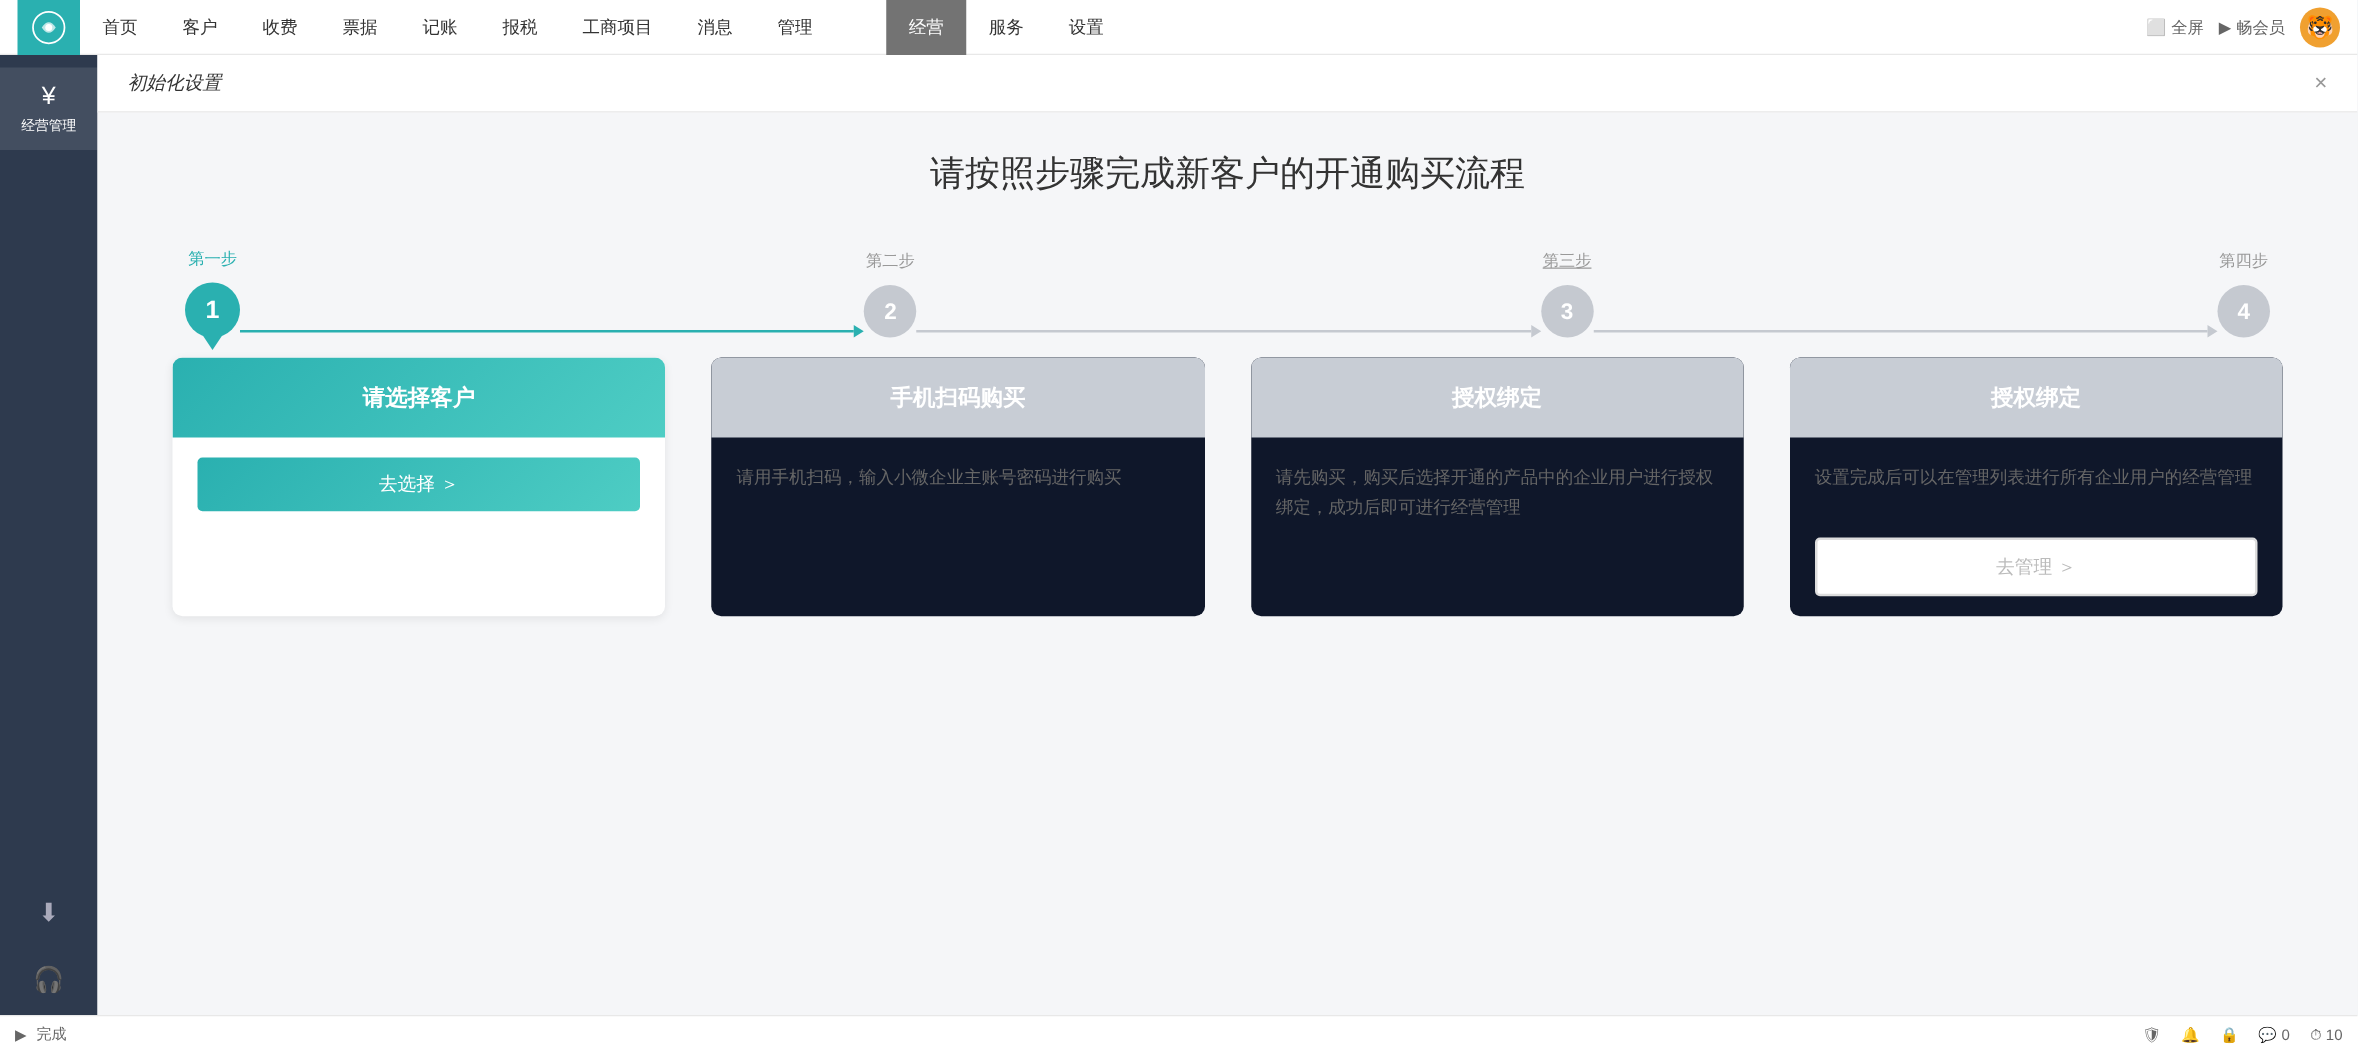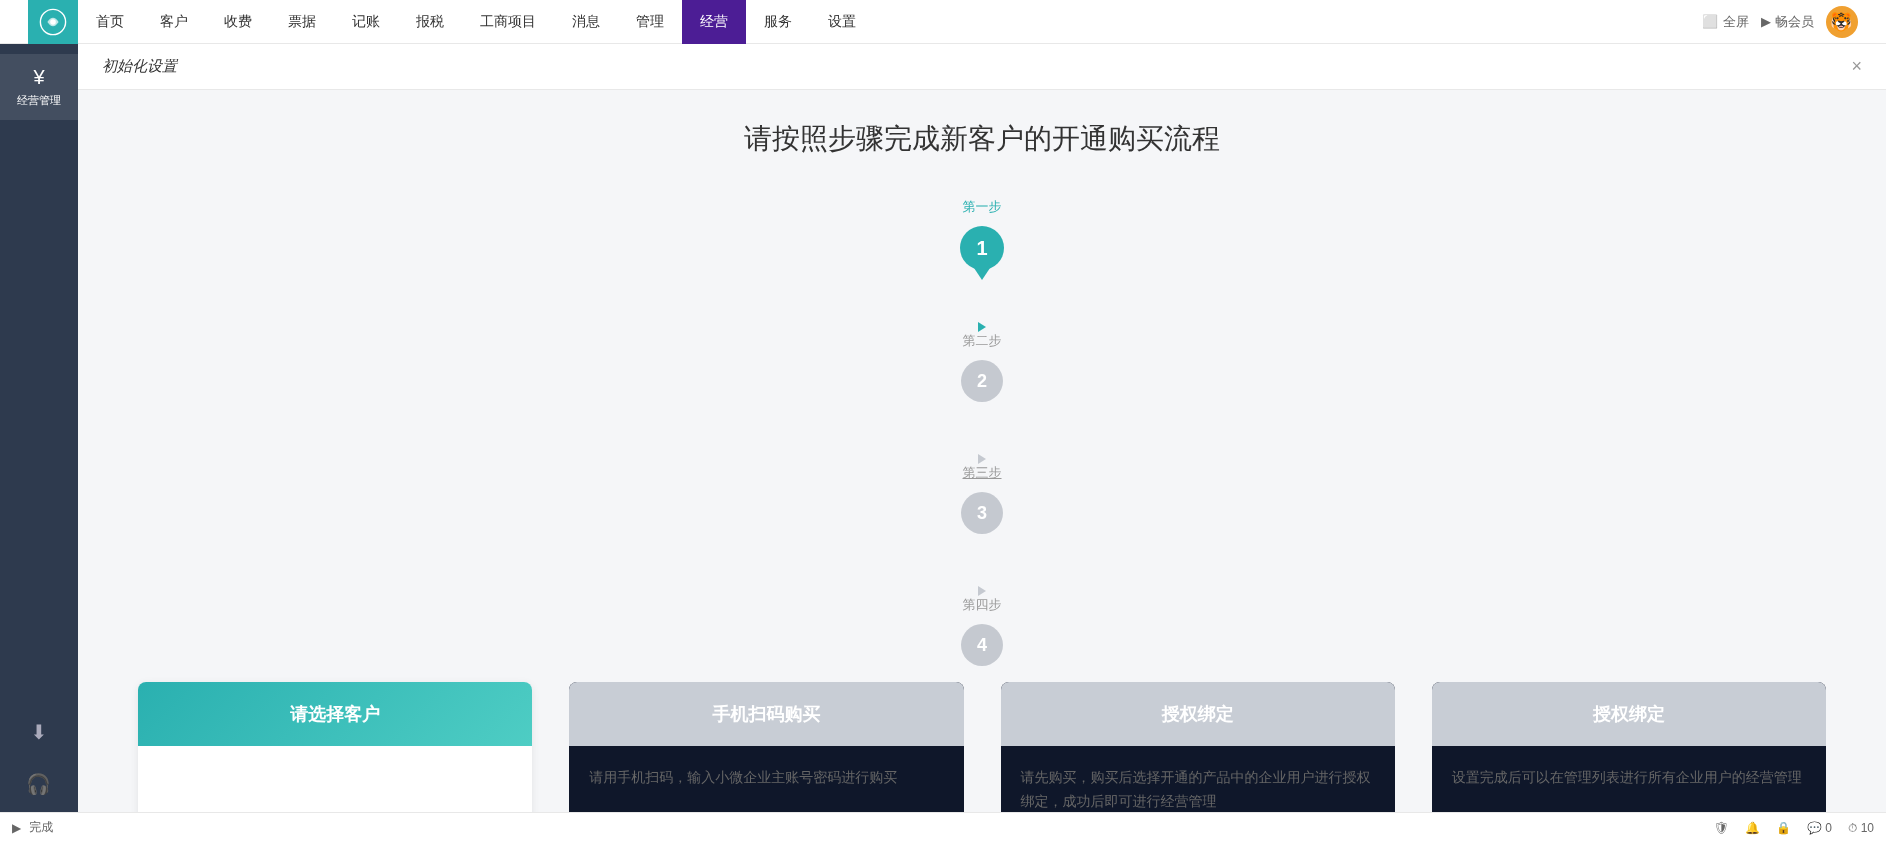--- a/index.html
+++ b/index.html
@@ -3,34 +3,34 @@
   <meta charset="utf-8">
   <style>
     * { box-sizing: border-box; margin: 0; padding: 0; }
     body { font-family: 'Microsoft YaHei', SimHei, sans-serif; background: #f0f2f5; width: 1886px; height: 842px; overflow: hidden; }
 
     
     .top-nav {
       display: flex; align-items: center;
       height: 44px; background: #fff;
       border-bottom: 1px solid #e8e8e8;
-      padding: 0 28px;
+      padding: 0 14px;
     }
     .logo {
       width: 50px; height: 44px; display: flex; align-items: center; justify-content: center;
       background: #2ab0b0; flex-shrink: 0;
     }
     .logo svg { width: 28px; height: 28px; }
     .nav-items { display: flex; align-items: center; flex: 1; }
     .nav-item {
       padding: 0 18px; height: 44px; display: flex; align-items: center;
       font-size: 14px; color: #333; cursor: pointer; white-space: nowrap;
     }
     .nav-item.active {
-      background: #4c1d95; color: #fff;
+      background: #737373; color: #fff; margin-left: 41px;
     }
     .nav-right { display: flex; align-items: center; gap: 12px; margin-left: auto; }
     .nav-right-item { font-size: 13px; color: #666; cursor: pointer; display: flex; align-items: center; gap: 4px; }
     .avatar { width: 32px; height: 32px; border-radius: 50%; background: #f0a030; display: flex; align-items: center; justify-content: center; overflow: hidden; }
 
     
     .sidebar {
       position: absolute; left: 0; top: 44px; width: 78px; bottom: 30px;
       background: #2e3a4e; display: flex; flex-direction: column; align-items: center;
       padding-top: 10px;
@@ -87,21 +87,21 @@
 
     
     .status-bar {
       position: fixed; bottom: 0; left: 0; right: 0; height: 30px;
       background: #fff; border-top: 1px solid #e8e8e8;
       display: flex; align-items: center; padding: 0 12px;
       font-size: 12px; color: #666; gap: 8px;
     }
     .status-bar-right { margin-left: auto; display: flex; align-items: center; gap: 16px; }
 
-    .steps-full-row { display: flex; align-items: center; padding: 0 30px; margin-bottom: 16px; flex-direction: column; }
+    .steps-full-row { display: flex; align-items: flex-end; padding: 0 30px; margin-bottom: 16px; }
     .step-col { display: flex; flex-direction: column; align-items: center; }
     .step-lbl { font-size: 13px; margin-bottom: 10px; }
     .circ {
       width: 42px; height: 42px; border-radius: 50%; display: flex; align-items: center; justify-content: center;
       font-size: 18px; font-weight: bold; color: #fff;
     }
     .circ-inactive { background: #c5c9d0; }
     .line-arrow { flex: 1; display: flex; align-items: center; margin-top: 52px; }
     .hline { flex: 1; height: 2px; }
     .hline-active { background: #2ab0b0; }
@@ -225,20 +225,23 @@
         <div class="circ circ-inactive">
           <span>4</span>
         </div>
       </div>
     </div>
 
     <div class="cards-row">
 
       <div class="card active-card">
         <div class="card-header active-header">请选择客户</div>
+        <div class="card-footer">
+          <button class="btn-action primary">去选择 ＞</button>
+        </div>
       </div>
 
       <div class="card">
         <div class="card-header inactive-header">手机扫码购买</div>
         <div class="card-body">请用手机扫码，输入小微企业主账号密码进行购买</div>
         <div class="card-footer">
           
         </div>
       </div>
 

